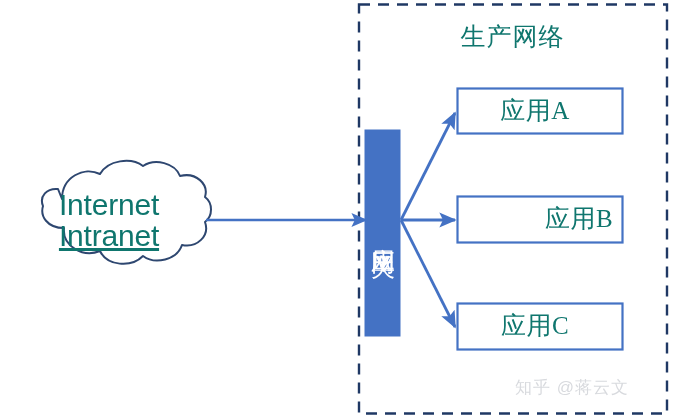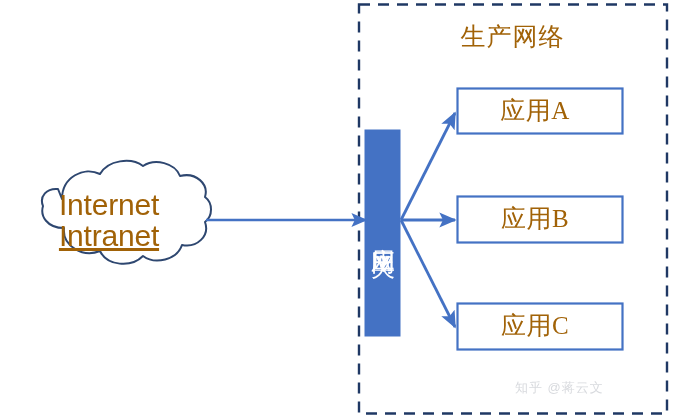--- a/index.html
+++ b/index.html
@@ -29,21 +29,21 @@
   .txt-layer {
     position: absolute;
     left: 0;
     top: 0;
     width: 679px;
     height: 420px;
     pointer-events: none;
   }
   .lbl {
     position: absolute;
-    color: #a16207;
+    color: #0f766e;
     white-space: pre;
   }
   
   #cloud-line-1, #cloud-line-2 {
     font-family: "Liberation Sans", sans-serif;
     font-size: 30px;
     line-height: 30px;
     letter-spacing: -0.2px;
     text-align: center;
     width: 190px;
@@ -90,30 +90,30 @@
   .app-label {
     font-family: "Liberation Serif", serif;
     font-size: 25px;
     line-height: 30px;
     width: 156px;
     left: 457px;
     text-align: center;
     letter-spacing: 0.5px;
   }
   #app-label-0 { top: 96px; }
-  #app-label-1 { top: 204px; }
+  #app-label-1 { top: 204px; margin-left: 44px; }
   #app-label-2 { top: 311px; text-align: center; }
 
   
   #watermark {
     position: absolute;
     left: 515px;
     top: 378px;
     font-family: "Liberation Sans", sans-serif;
-    font-size: 13px;
+    font-size: 17px;
     line-height: 20px;
     color: #d8dade;
     letter-spacing: 1px;
     white-space: pre;
   }
 </style>
 </head>
 <body>
 
 <div id="canvas">

